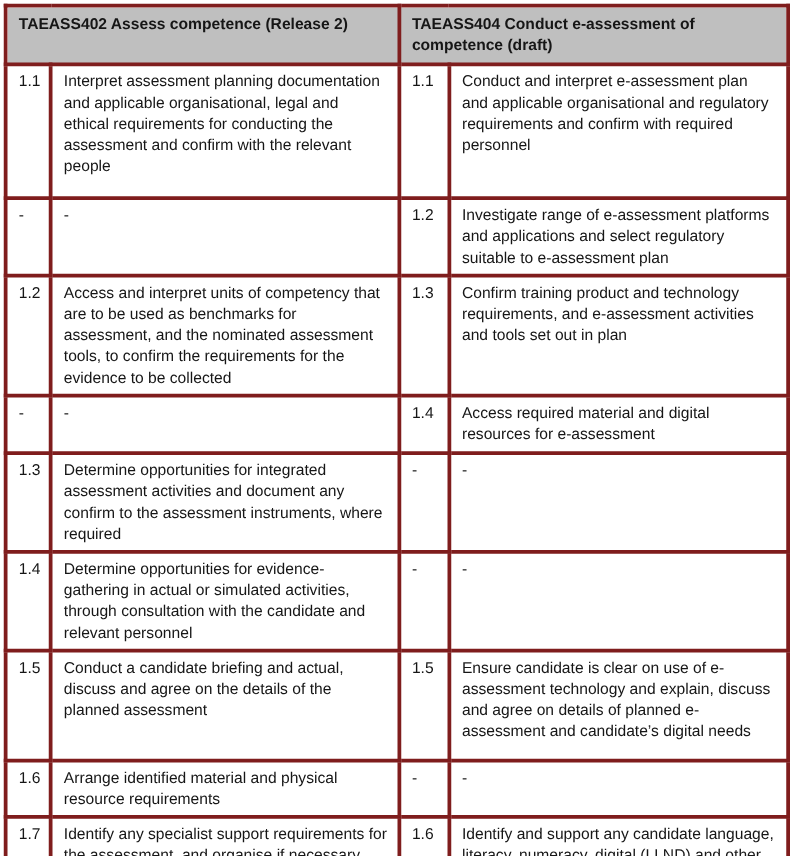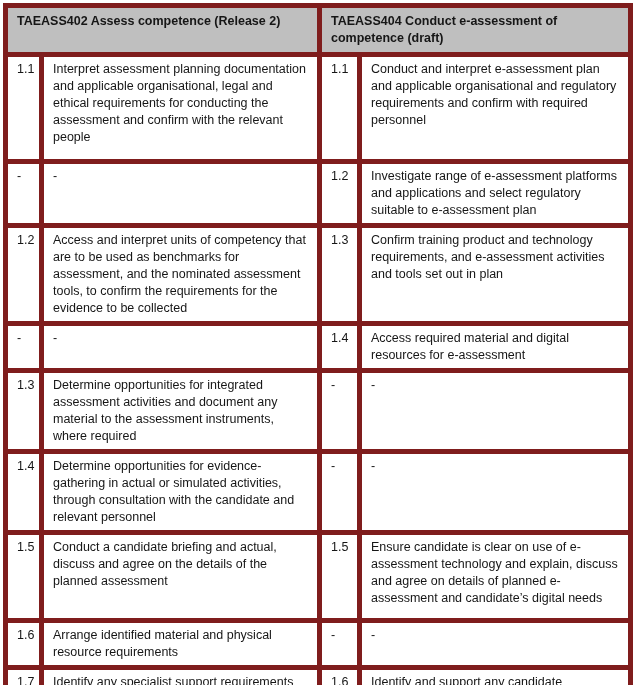--- a/index.html
+++ b/index.html
@@ -23,21 +23,21 @@
     border: 2px solid #000000;
     color: #161616;
     font-size: 12.5px;
     line-height: 17px;
   }
   col.c-num-l  { width: 36px;  }
   col.c-txt-l  { width: 278px; }
   col.c-num-r  { width: 40px;  }
   col.c-txt-r  { width: 271px; }
   td, th {
-    border: 5px solid #7f1d1d;
+    border: 3px solid #7f1d1d;
     vertical-align: top;
     padding: 4px 8px 4px 9px;
     text-align: left;
     font-weight: normal;
     overflow: hidden;
   }
   th.hdr {
     background: #bfbfbf;
     font-weight: bold;
     padding: 5px 8px 5px 9px;
@@ -91,21 +91,21 @@
       <td><b>Confirm training product</b><span> and technology requirements, and e-assessment activities and </span><b>tools</b><span> set out in plan</span></td>
     </tr>
     <tr class="r4">
       <td class="num">-</td>
       <td>-</td>
       <td class="num">1.4</td>
       <td>Access required material and digital resources for e-assessment</td>
     </tr>
     <tr class="r5">
       <td class="num">1.3</td>
-      <td>Determine opportunities for integrated assessment activities and document any material to the assessment instruments, where required</td>
+      <td>Determine opportunities for integrated assessment activities and document any confirm to the assessment instruments, where required</td>
       <td class="num">-</td>
       <td>-</td>
     </tr>
     <tr class="r6">
       <td class="num">1.4</td>
       <td>Determine opportunities for evidence-gathering in actual or simulated activities, through consultation with the candidate and relevant personnel</td>
       <td class="num">-</td>
       <td>-</td>
     </tr>
     <tr class="r7">

